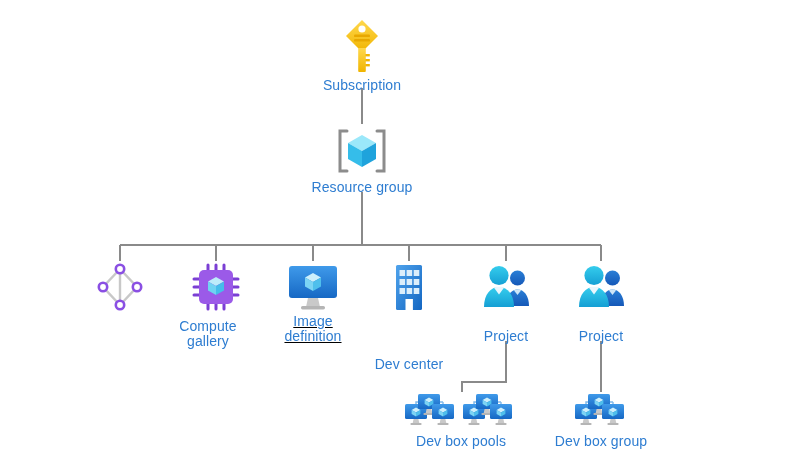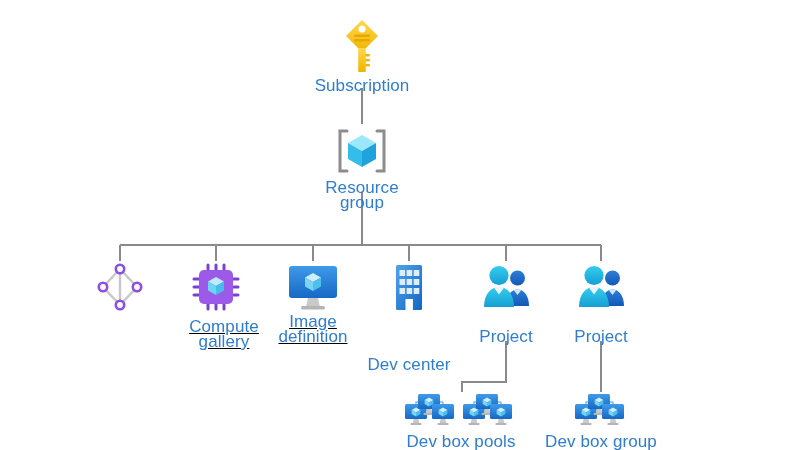--- a/index.html
+++ b/index.html
@@ -35,21 +35,21 @@
     margin-left: -60px;
   }
   .node-icon {
     display: block;
     line-height: 0;
   }
   .node-label {
     margin-top: 4px;
     text-align: center;
     color: #2E7DD1;
-    font-size: 17px;
+    font-size: 14px;
     line-height: 15px;
     letter-spacing: 0.1px;
     white-space: pre-line;
   }
   .node-label.wide { width: 130px; }
 </style>
 </head>
 <body>
 
 <div id="diagram">
@@ -155,21 +155,21 @@
         </g>
         <rect x="8" y="8" width="34" height="34" rx="5" fill="#9B5AE8"></rect>
         <g>
           <path d="M25 15 L33 19.5 L25 24 L17 19.5 Z" fill="#BDECFA"></path>
           <path d="M17 19.5 L25 24 L25 33 L17 28.5 Z" fill="#6FD3F2"></path>
           <path d="M33 19.5 L25 24 L25 33 L33 28.5 Z" fill="#46BDEA"></path>
         </g>
       </svg>
     </span>
   </div>
-  <div class="node" style="left:224px; top:315px;text-decoration:underline;">
+  <div class="node" style="left:208px; top:315px;">
     <div class="node-label">Compute
 gallery</div>
   </div>
 
   <div class="node" style="left:313px; top:262px;">
     <span class="node-icon">
       <svg width="54" height="50" viewBox="0 0 54 50" xmlns="http://www.w3.org/2000/svg">
         <defs>
           <linearGradient id="monGrad" x1="0" y1="0" x2="0" y2="1">
             <stop offset="0" stop-color="#3F9AEA"></stop>

